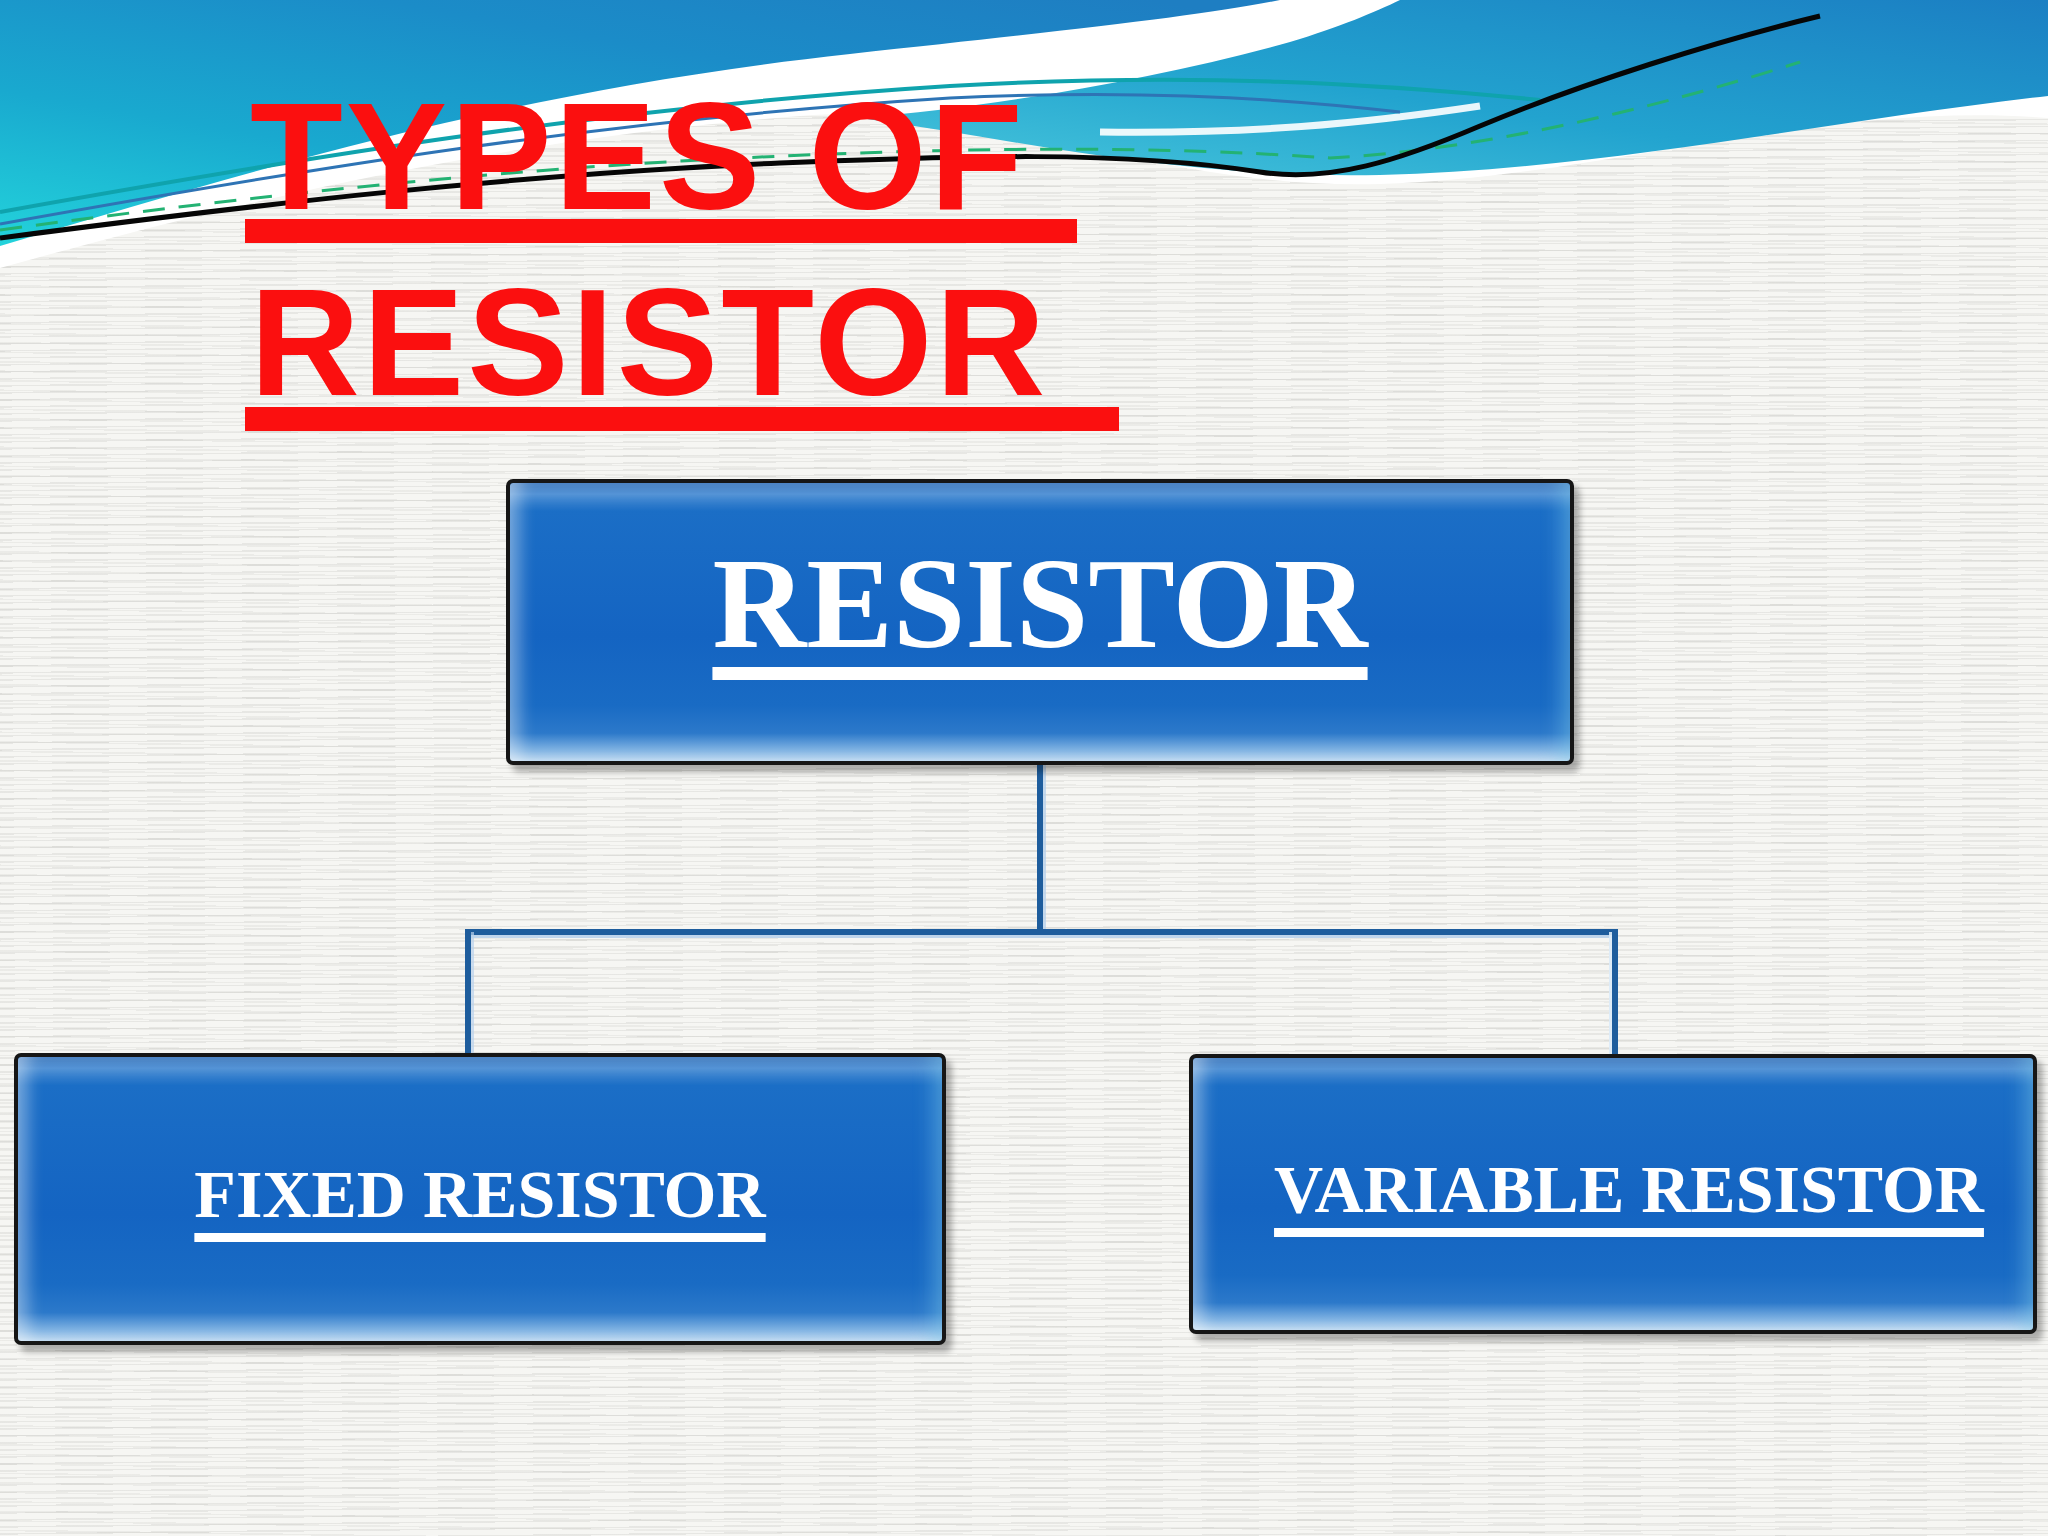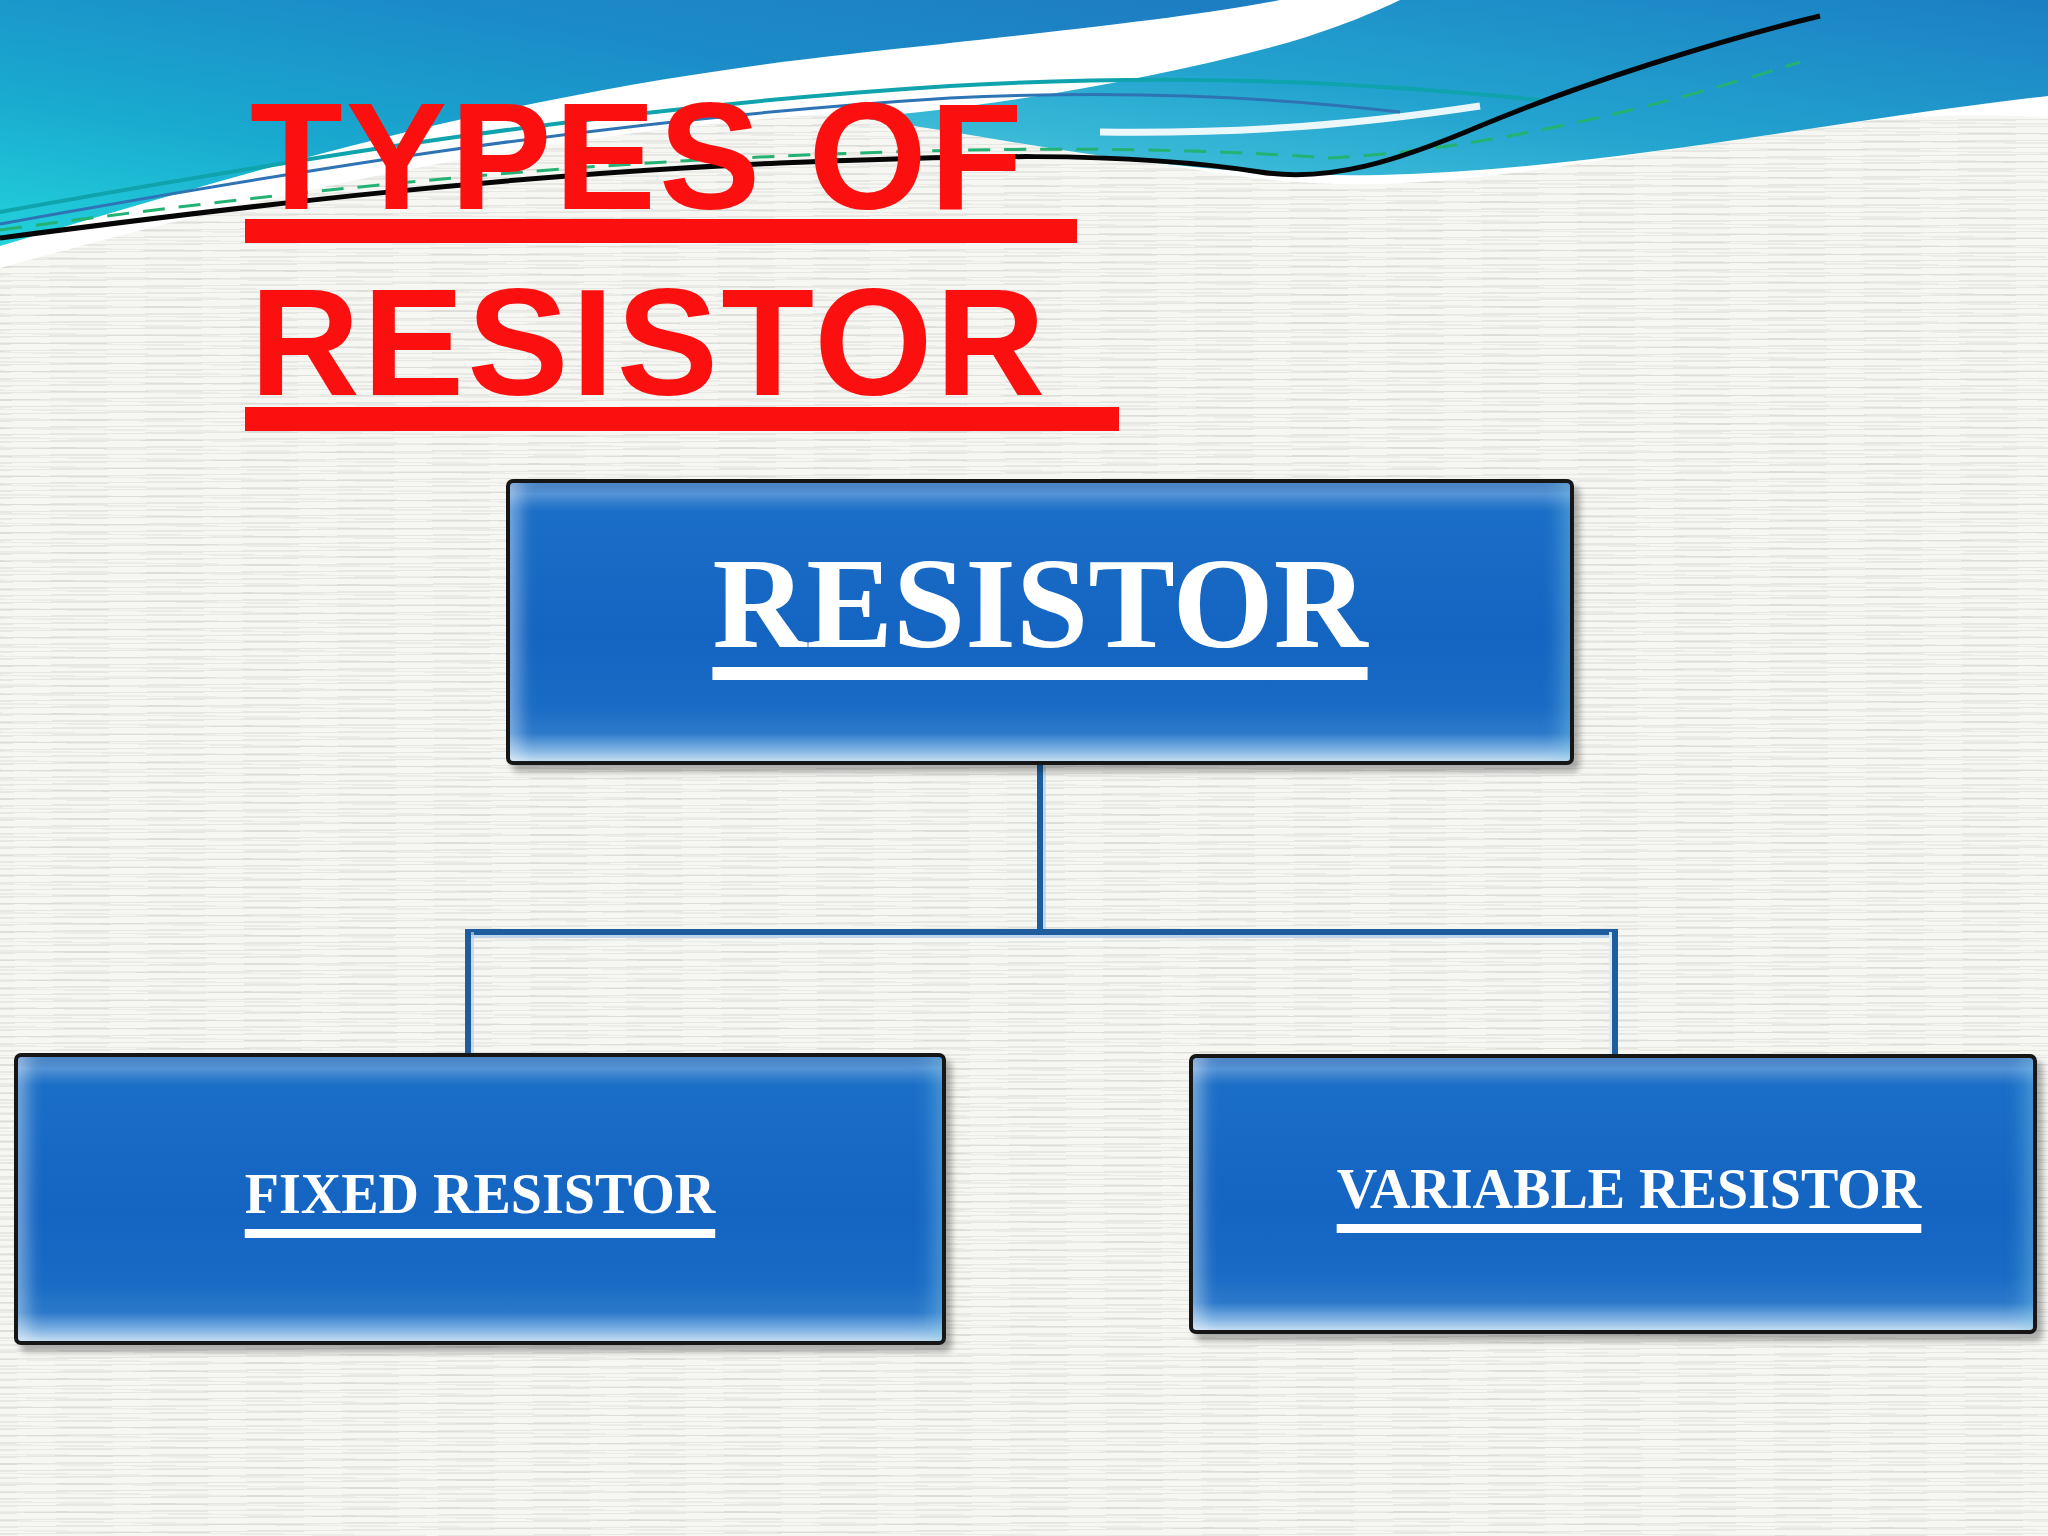--- a/index.html
+++ b/index.html
@@ -52,21 +52,21 @@
     text-decoration-line:underline;
   }
   .node-root{left:506px;top:479px;width:1068px;height:286px;}
   .node-root .node-label{
     font-size:130px;padding-bottom:38px;
     text-decoration-thickness:13px;text-underline-offset:20px;
   }
   .node-fixed{left:14px;top:1053px;width:932px;height:292px;}
   .node-variable{left:1189px;top:1054px;width:848px;height:280px;padding-left:32px;}
   .node-child .node-label{
-    font-size:56px;padding-bottom:10px;
+    font-size:68px;padding-bottom:10px;
     text-decoration-thickness:9px;text-underline-offset:16px;
   }
   .conn{position:absolute;background:#1e5d9d;z-index:1;}
   .conn-v-root{left:1037px;top:764px;width:6px;height:170px;box-shadow:3px 0 0 rgba(185,210,235,.8);}
   .conn-h{left:465px;top:929px;width:1153px;height:6px;box-shadow:0 3px 0 rgba(185,210,235,.9);}
   .conn-v-left{left:465px;top:932px;width:6px;height:123px;box-shadow:3px 0 0 rgba(185,210,235,.7);}
   .conn-v-right{left:1612px;top:932px;width:6px;height:124px;box-shadow:-3px 0 0 rgba(220,235,248,.9);}
 </style>
 </head>
 <body>

